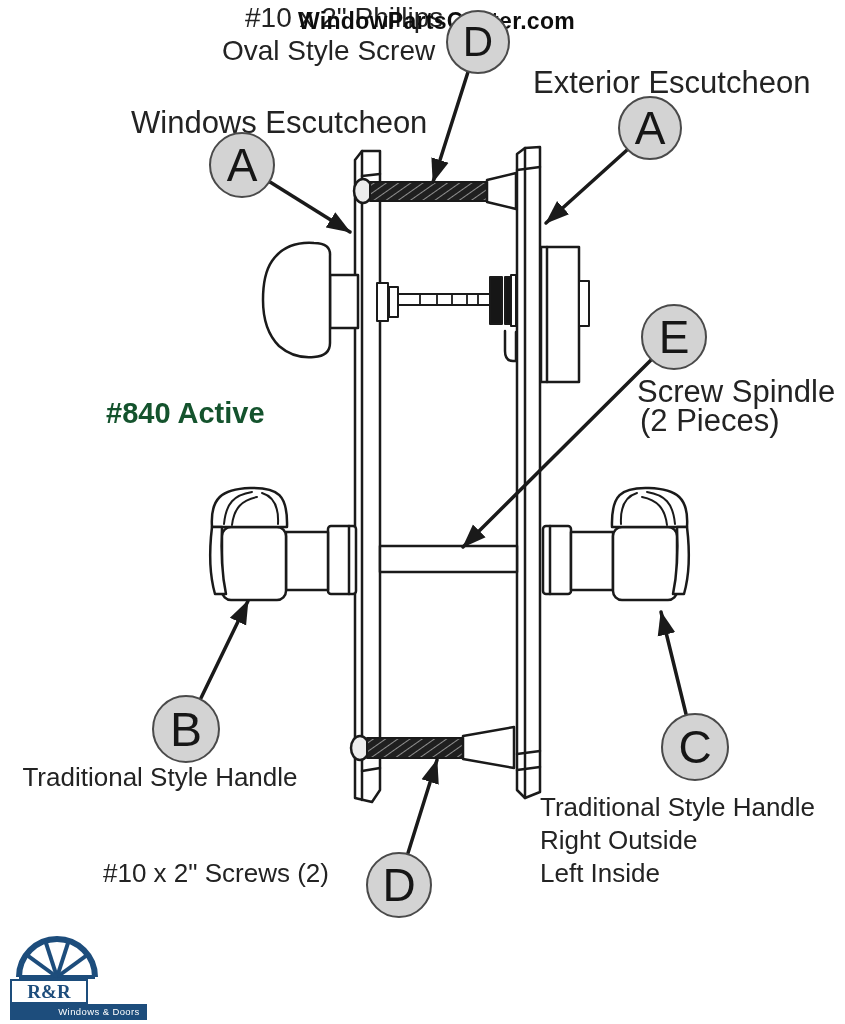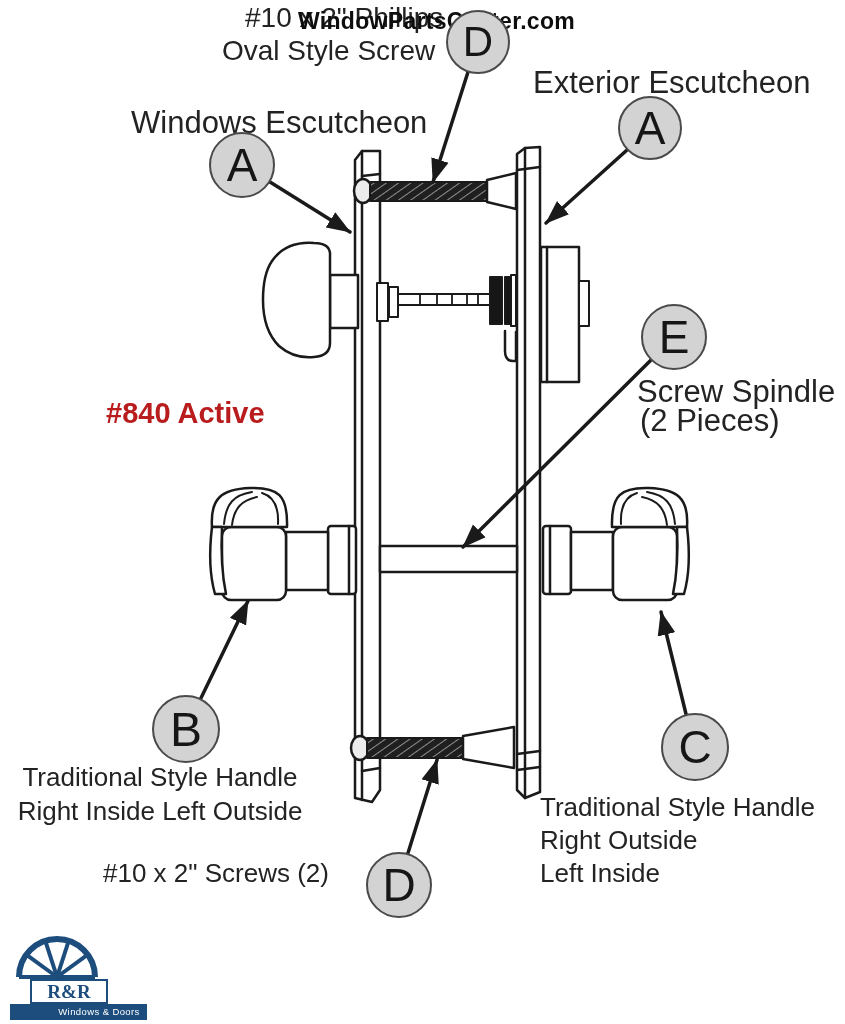--- a/index.html
+++ b/index.html
@@ -4,37 +4,37 @@
 <style>
   html,body{margin:0;padding:0;background:#fff;}
   .screen{
     position:relative;width:845px;height:1024px;background:#ffffff;
     font-family:"Liberation Sans",sans-serif;overflow:hidden;color:#232323;
   }
   svg.drawing{position:absolute;left:0;top:0;width:845px;height:1024px;}
   .lbl{position:absolute;white-space:nowrap;font-size:31px;line-height:1.08;color:#232323;}
   .lbl.small{font-size:26px;}
   .lbl.big{font-size:28px;}
-  .lbl.bold{font-weight:bold;color:#b91c1c;}
+  .lbl.bold{font-weight:bold;color:#14532d;}
   .watermark{position:absolute;font-size:23px;font-weight:bold;letter-spacing:.3px;color:#0d0d0d;white-space:nowrap;}
   .callout{
     position:absolute;border-radius:50%;
     background:#d3d3d3;border:2.5px solid #4a4a4a;box-sizing:border-box;
     display:flex;align-items:center;justify-content:center;
     color:#161616;font-family:"Liberation Sans",sans-serif;
   }
   .lbl-block{position:absolute;color:#232323;}
   .lbl-block div{white-space:nowrap;}
   .b-block{left:2px;top:760px;width:316px;text-align:center;font-size:26px;line-height:34px;}
   .c-block{left:540px;top:791px;text-align:left;font-size:26px;line-height:33px;}
   
   .logo{position:absolute;left:10px;top:935px;width:96px;}
   .logo-arch{display:block;margin-left:4px;}
   .logo-brand{
-    box-sizing:border-box;margin-left:20px;width:78px;height:25px;
+    box-sizing:border-box;margin-left:0;width:78px;height:25px;
     border:2.5px solid #1d4d7c;border-top-width:2px;background:#fff;
     color:#1d4d7c;font-family:"Liberation Serif",serif;font-weight:bold;
     font-size:19px;text-align:center;line-height:21px;
   }
   .logo-tagline{
     width:96px;height:16px;background:#1d4d7c;color:#fff;
     font-size:9.5px;letter-spacing:.4px;text-align:center;line-height:16px;padding-left:41px;
   }
 </style>
 </head>
@@ -155,21 +155,20 @@
   <div class="lbl" style="left:533px;top:66px;">Exterior Escutcheon</div>
   <div class="lbl" style="left:131px;top:106px;">Windows Escutcheon</div>
 
   <div class="lbl bold" style="left:106px;top:398px;font-size:29px;">#840 Active</div>
 
   <div class="lbl" style="left:637px;top:375px;">Screw Spindle</div>
   <div class="lbl" style="left:640px;top:404px;">(2 Pieces)</div>
 
   <div class="lbl-block b-block">
     <div>Traditional Style Handle</div>
-    <div>Right Inside Left Outside</div>
   </div>
 
   <div class="lbl-block c-block">
     <div>Traditional Style Handle</div>
     <div>Right Outside</div>
     <div>Left Inside</div>
   </div>
 
   <div class="lbl small" style="left:103px;top:859px;">#10 x 2" Screws (2)</div>
 

